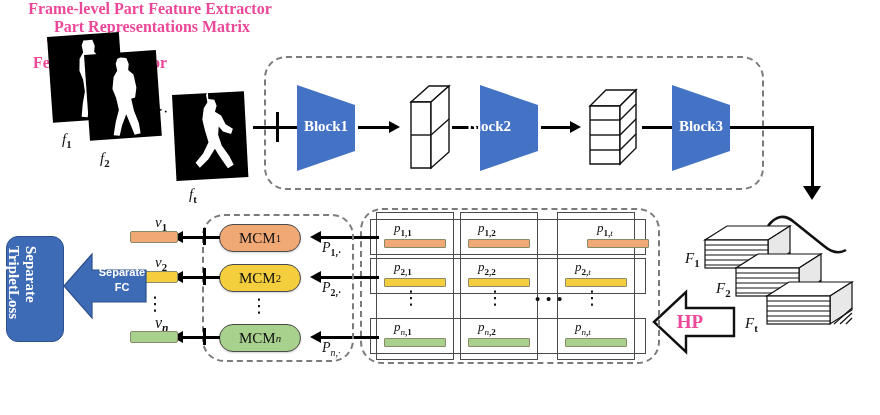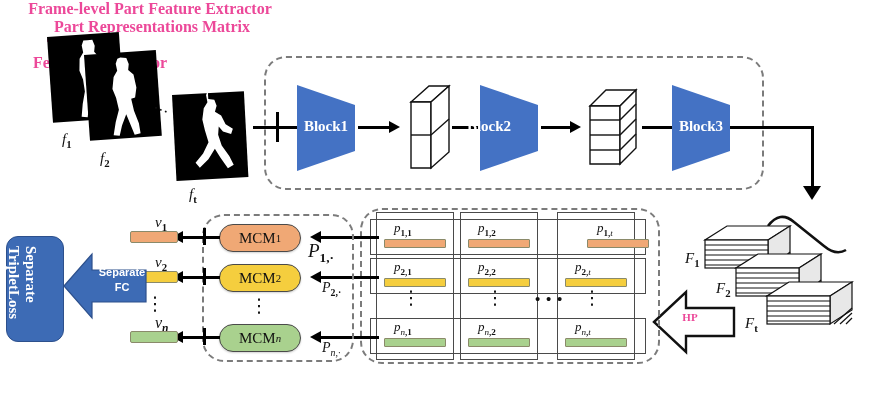--- a/index.html
+++ b/index.html
@@ -193,21 +193,21 @@
   </div>
   <div class="lbl" style="left:55px;top:115px;font-size:15px;">
     <span>F</span><sub>t</sub>
   </div>
   <div class="abs" style="left:32px;top:104px;font-size:16px;letter-spacing:2px;transform:rotate(28deg);">...</div>
 </div>
 
 <svg width="86" height="68" style="left:652px;top:288px;">
   <polygon points="2,34 34,4 34,20 82,20 82,48 34,48 34,64" fill="#fff" stroke="#111" stroke-width="2.4"></polygon>
 </svg>
-<div class="abs ttl" style="left:665px;top:311px;width:50px;font-size:11px;">HP</div>
+<div class="abs ttl" style="left:665px;top:311px;width:50px;font-size:19px;">HP</div>
 
 <div class="dash" style="left:360px;top:208px;width:296px;height:152px;"></div>
 
 <div class="ttl" style="left:390px;top:372px;width:250px;font-size:16px;text-align:right;">Part Representations Matrix</div>
 
 <div class="cell" style="left:370px;top:219px;width:274px;height:34px;"></div>
 <div class="cell" style="left:370px;top:258px;width:274px;height:34px;"></div>
 <div class="cell" style="left:370px;top:318px;width:274px;height:34px;"></div>
 
 <div class="cell" style="left:376px;top:212px;width:76px;height:146px;background:transparent;"></div>
@@ -271,21 +271,21 @@
   <div class="cbar" style="left:2px;top:18px;width:60px;height:7px;background:#A9D18E;"></div>
 </div>
 
 <div class="dots-v" style="left:396px;top:295px;width:30px;">⋮</div>
 <div class="dots-v" style="left:480px;top:295px;width:30px;">⋮</div>
 <div class="dots-v" style="left:577px;top:295px;width:30px;">⋮</div>
 <div class="abs" style="left:535px;top:291px;font-size:15px;font-weight:bold;letter-spacing:1px;">• • •</div>
 
 <div class="hline" style="left:315px;top:236px;width:64px;"></div>
 <div class="arrowL" style="left:310px;top:231px;"></div>
-<div class="plbl" style="left:308px;top:240px;font-size:19px;">
+<div class="plbl" style="left:322px;top:240px;font-size:14px;">
   <span>P</span><sub>1,·</sub>
 </div>
 
 <div class="hline" style="left:315px;top:276px;width:64px;"></div>
 <div class="arrowL" style="left:310px;top:271px;"></div>
 <div class="plbl" style="left:322px;top:280px;font-size:14px;">
   <span>P</span><sub>2,·</sub>
 </div>
 
 <div class="hline" style="left:315px;top:336px;width:64px;"></div>

